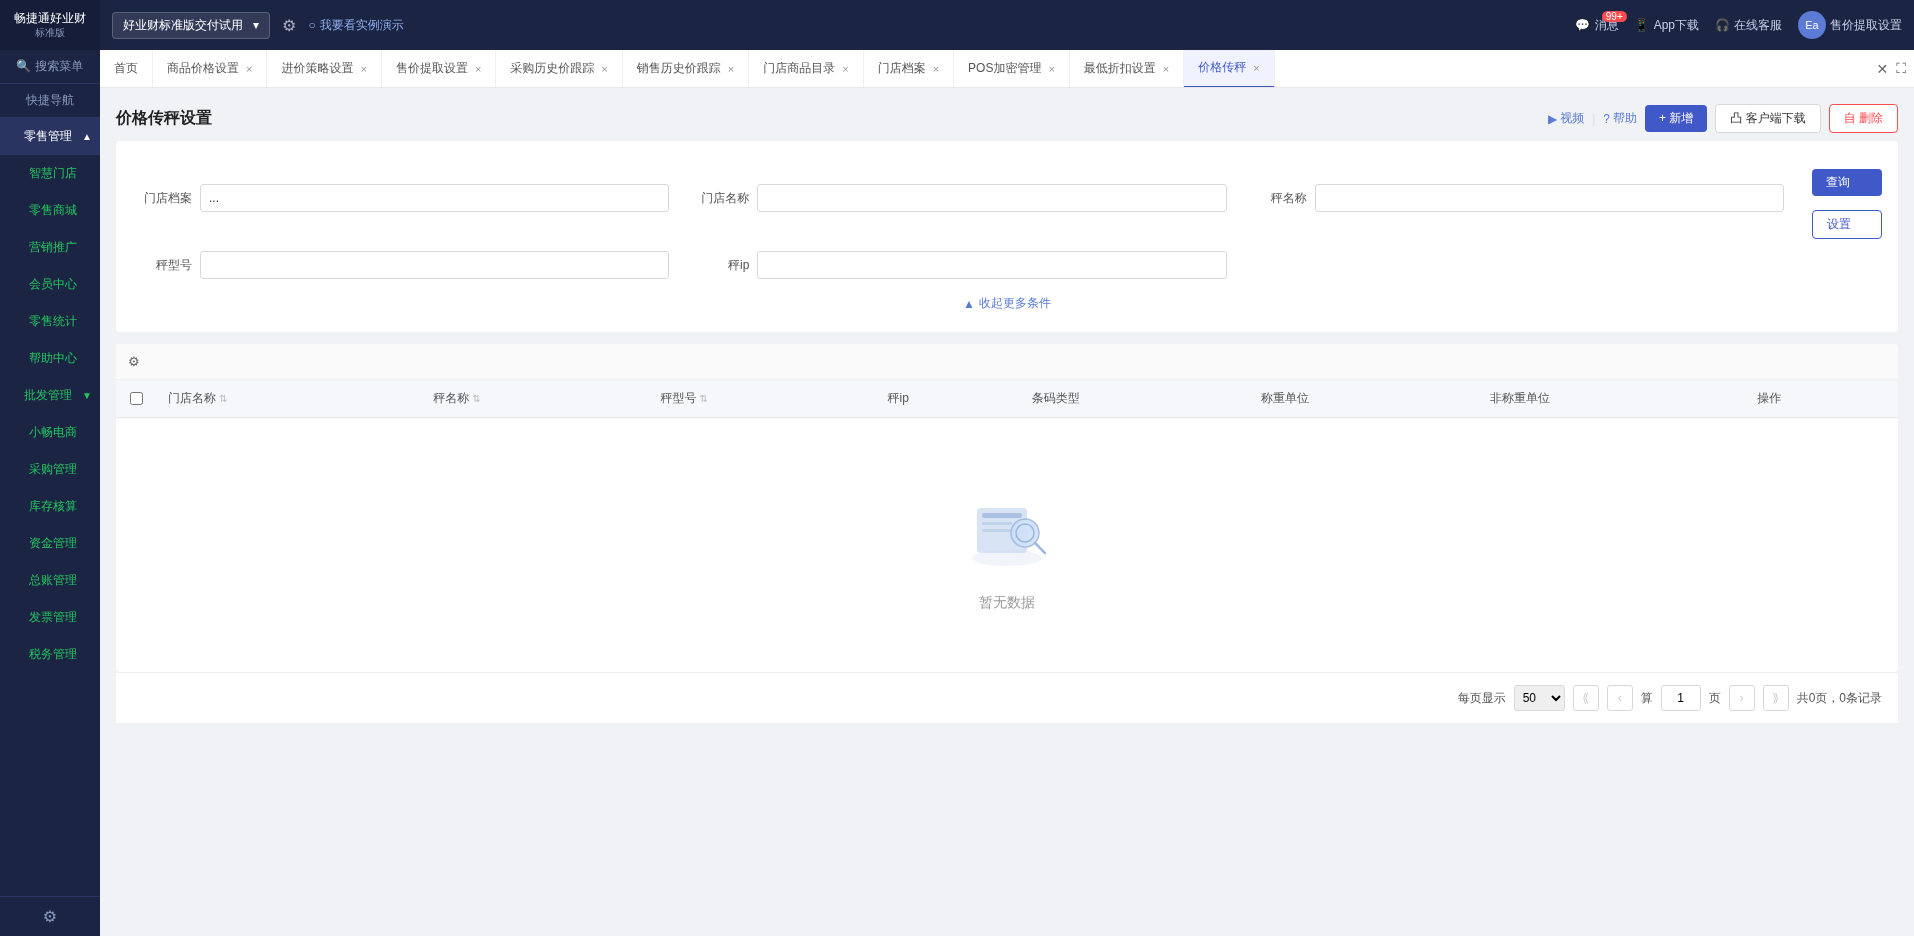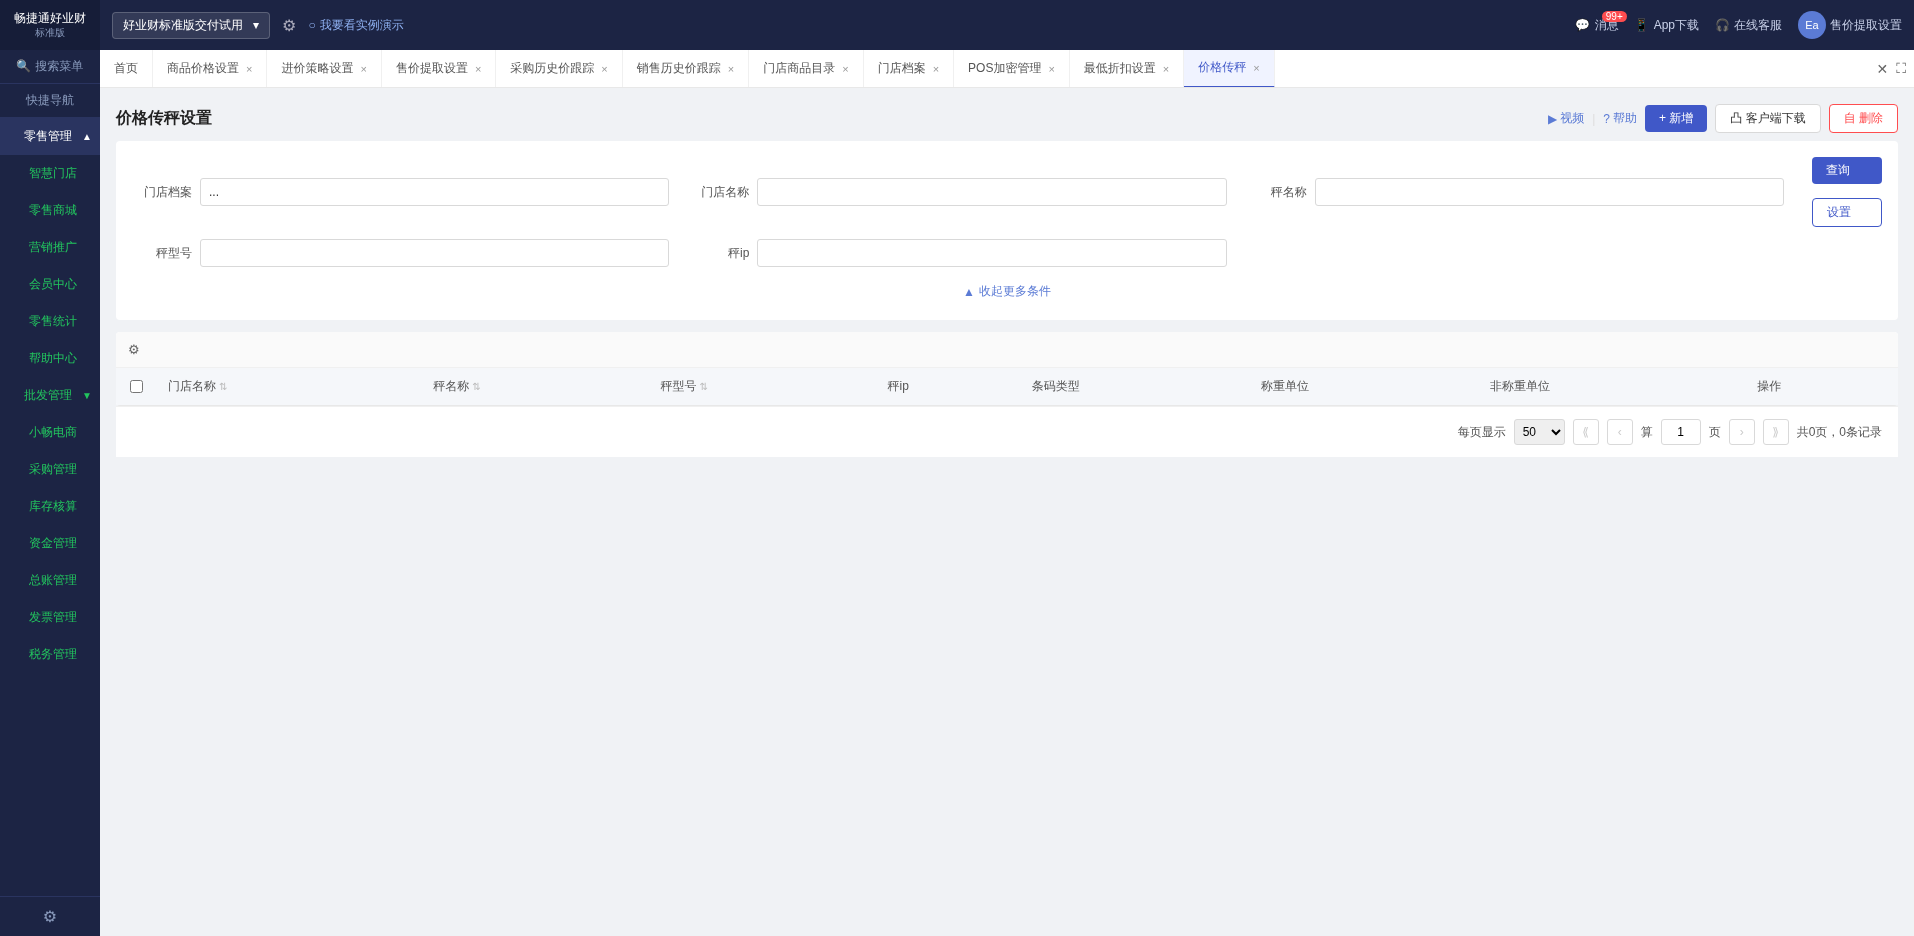--- a/index.html
+++ b/index.html
@@ -272,21 +272,21 @@
         </div>
         <div class="filter-item">
           <span class="filter-label">门店名称</span>
           <input class="filter-input" type="text" placeholder="" style="">
         </div>
         <div class="filter-item">
           <span class="filter-label">秤名称</span>
           <input class="filter-input" type="text" style="">
         </div>
         <div style="display:flex;flex-direction:column;gap:6px;margin-left:8px;">
-          <button class="btn btn-primary" style="width:70px;">查询</button>
+          <button class="btn btn-primary" style="width:70px;margin-top:12px;">查询</button>
           <button class="btn btn-default" style="width:70px;border:1px solid #4058c8;color:#4058c8;margin-top:8px;">设置</button>
         </div>
       </div>
       <div class="filter-row">
         <div class="filter-item">
           <span class="filter-label">秤型号</span>
           <input class="filter-input" type="text" style="">
         </div>
         <div class="filter-item">
           <span class="filter-label">秤ip</span>
@@ -320,20 +320,33 @@
               <th><span>条码类型</span></th>
               <th><span>称重单位</span></th>
               <th><span>非称重单位</span></th>
               <th><span>操作</span></th>
             </tr>
         </thead>
         <tbody id="table-body">
         </tbody>
       </table>
 
+      <div class="empty-state">
+        <svg class="empty-icon" viewBox="0 0 100 100" xmlns="http://www.w3.org/2000/svg">
+          <ellipse cx="50" cy="80" rx="35" ry="8" fill="#e8eef8" opacity="0.6"></ellipse>
+          <rect x="20" y="30" width="50" height="45" rx="4" fill="#c8d8f0" opacity="0.7"></rect>
+          <rect x="25" y="35" width="40" height="5" rx="2" fill="#a0b8e0" opacity="0.8"></rect>
+          <rect x="25" y="44" width="30" height="3" rx="1" fill="#b0c8e8" opacity="0.6"></rect>
+          <rect x="25" y="51" width="35" height="3" rx="1" fill="#b0c8e8" opacity="0.6"></rect>
+          <circle cx="68" cy="55" r="14" fill="#d0e0f8" stroke="#a0b8e0" stroke-width="1.5" opacity="0.9"></circle>
+          <line x1="78" y1="65" x2="88" y2="75" stroke="#a0b8e0" stroke-width="2.5" stroke-linecap="round"></line>
+          <circle cx="68" cy="55" r="9" fill="none" stroke="#8ab0d8" stroke-width="1.5" opacity="0.8"></circle>
+        </svg>
+        <span class="empty-text">暂无数据</span>
+      </div>
     </div>
 
     <div class="pagination">
       <span class="pagination-label">每页显示</span>
       <select class="pagination-select">
         <option>50</option>
         <option>10</option>
         <option>20</option>
         <option>100</option>
       </select>

